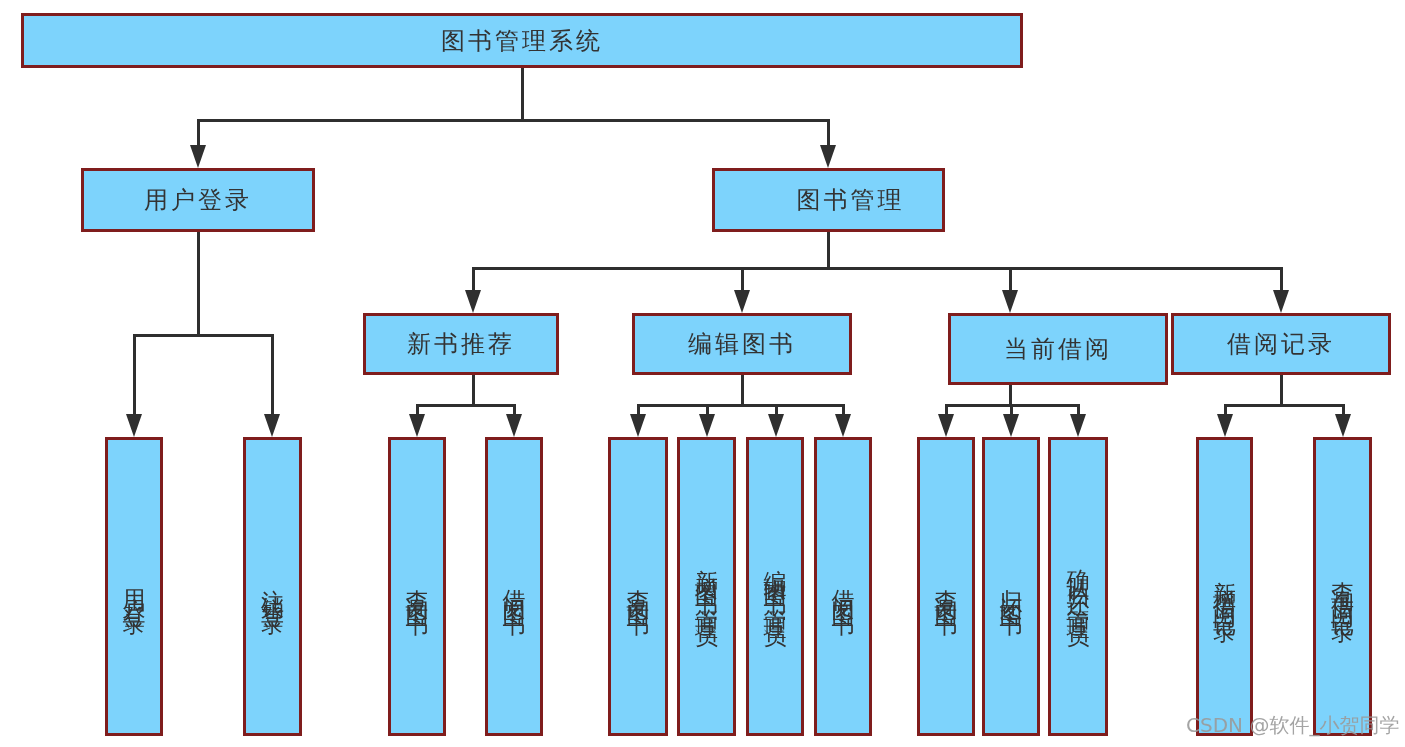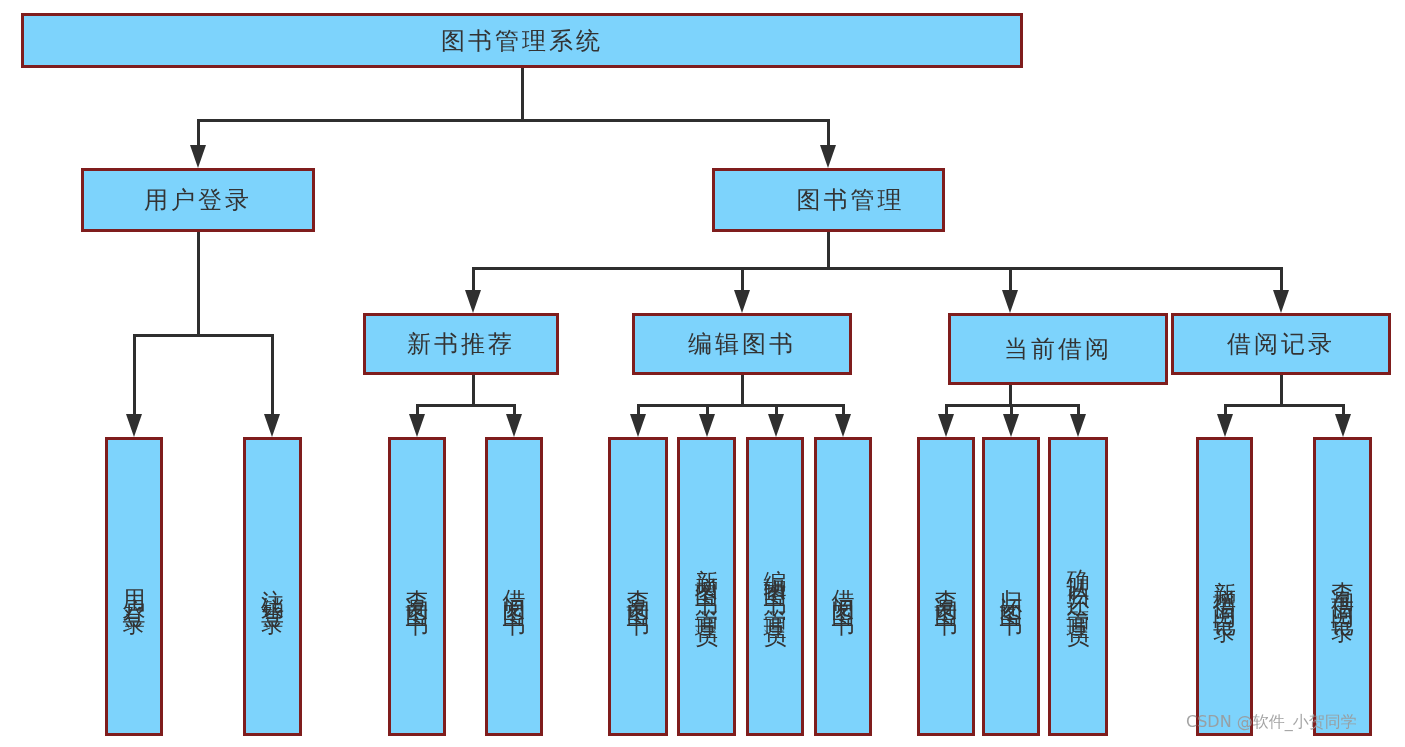--- a/index.html
+++ b/index.html
@@ -43,21 +43,21 @@
     text-orientation: mixed;
     font-size: 23px;
     letter-spacing: 8px;
     line-height: 1;
     color: #333333;
   }
   .watermark {
     position: absolute;
     left: 1186px;
     top: 712px;
-    font-size: 16px;
+    font-size: 20px;
     color: rgba(154, 154, 154, 0.9);
     white-space: nowrap;
     z-index: 5;
   }
 </style>
 </head>
 <body>
 
 <div class="stage">
 

